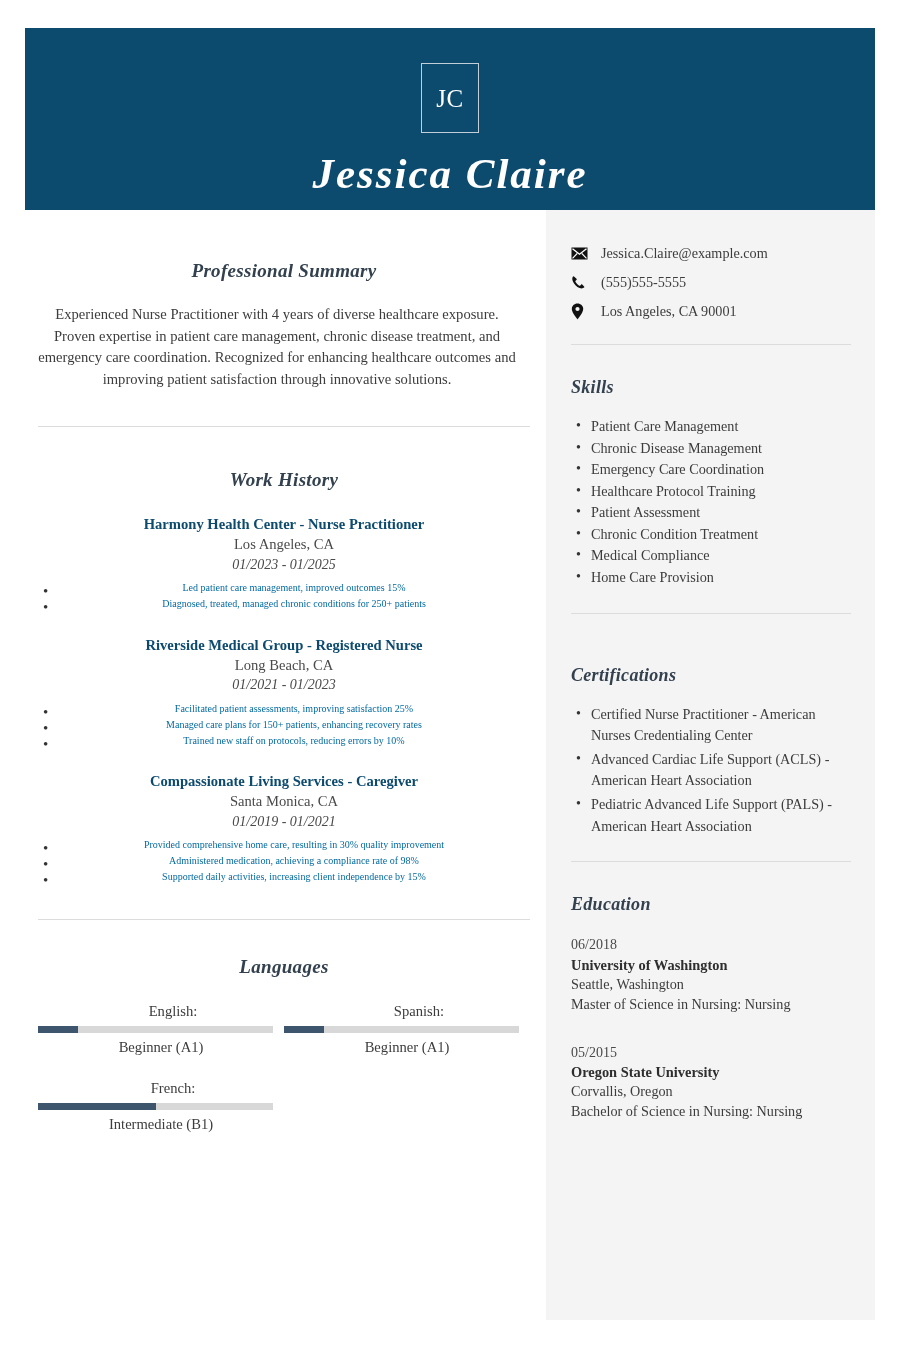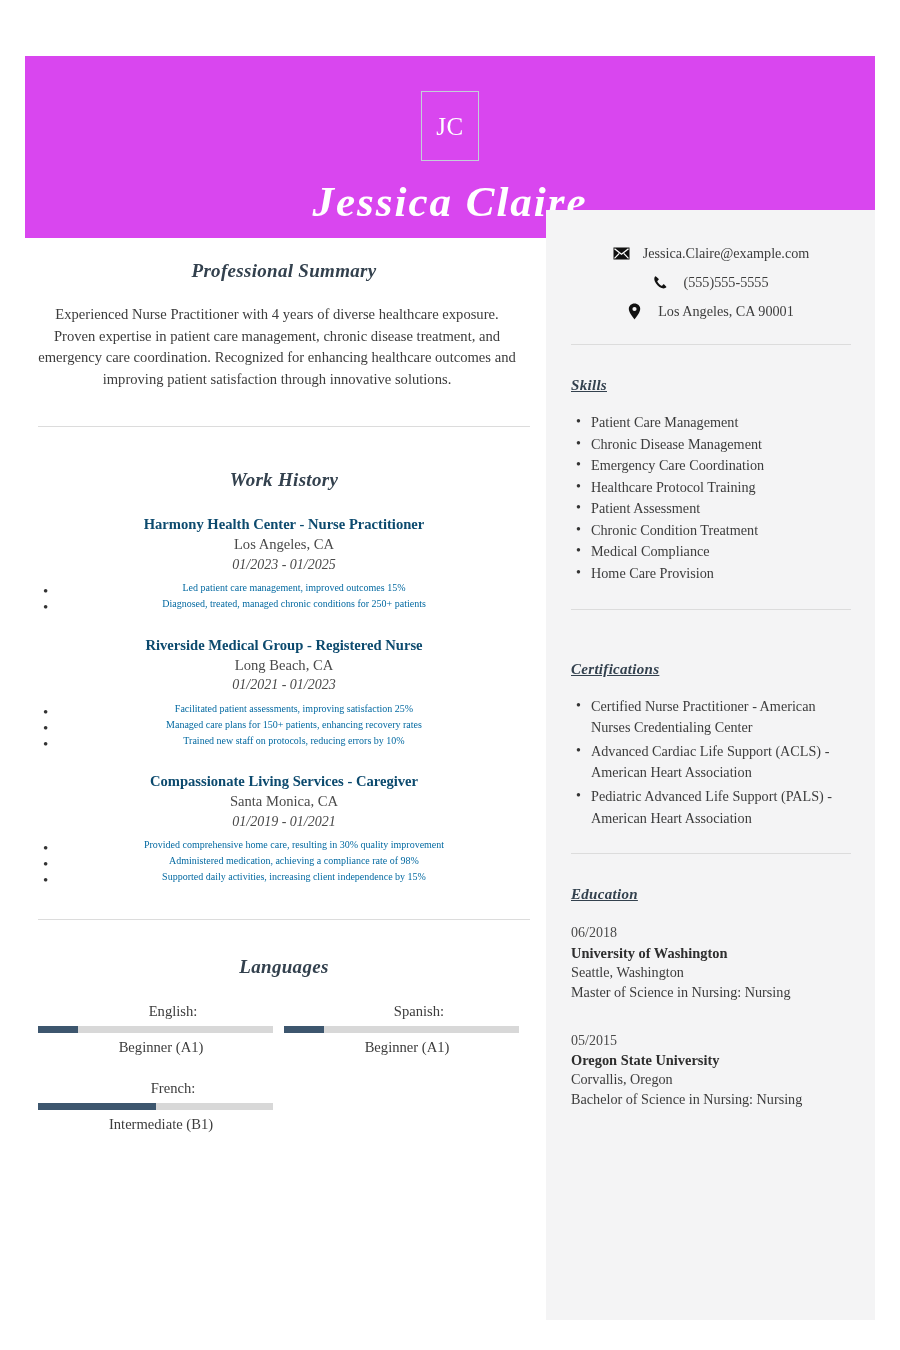--- a/index.html
+++ b/index.html
@@ -97,22 +97,21 @@
   
   .sec-title {
     font-size: 19px;
     font-style: italic;
     font-weight: bold;
     color: #33414e;
     letter-spacing: 0.3px;
     font-family: "Liberation Serif", "DejaVu Serif", serif;
   }
   .sec-title.side {
-    font-size: 15px;
-    text-decoration: underline;
+    font-size: 18px;
   }
 
   .divider {
     height: 1px;
     background: #dcdcdc;
     width: 100%;
   }
 
   
   .summary-block { margin-top: 37px; }
@@ -208,21 +207,20 @@
     line-height: 1.3;
   }
 
   
   .contact-block { margin-top: 34px; }
   .contact-row {
     display: flex;
     align-items: center;
     margin-bottom: 11px;
     height: 18px;
-    justify-content: center;
   }
   .contact-icon {
     width: 24px;
     display: flex;
     align-items: center;
     justify-content: flex-start;
     flex: 0 0 24px;
   }
   .contact-icon svg { display: block; }
   .contact-text {
@@ -277,21 +275,21 @@
     font-size: 14.2px;
     color: #3c3c3c;
     line-height: 1.4;
   }
 </style>
 </head>
 <body>
 
 <div class="page">
 
-  <div class="header" style="background: #d946ef; margin-top: 28px;">
+  <div class="header" style="background: #0c4a6e;">
     <div class="monogram">
       <span class="monogram-text">JC</span>
     </div>
     <div class="full-name">Jessica Claire</div>
   </div>
 
   <div class="body-wrap">
 
     <div class="sidebar-bg"></div>
 

